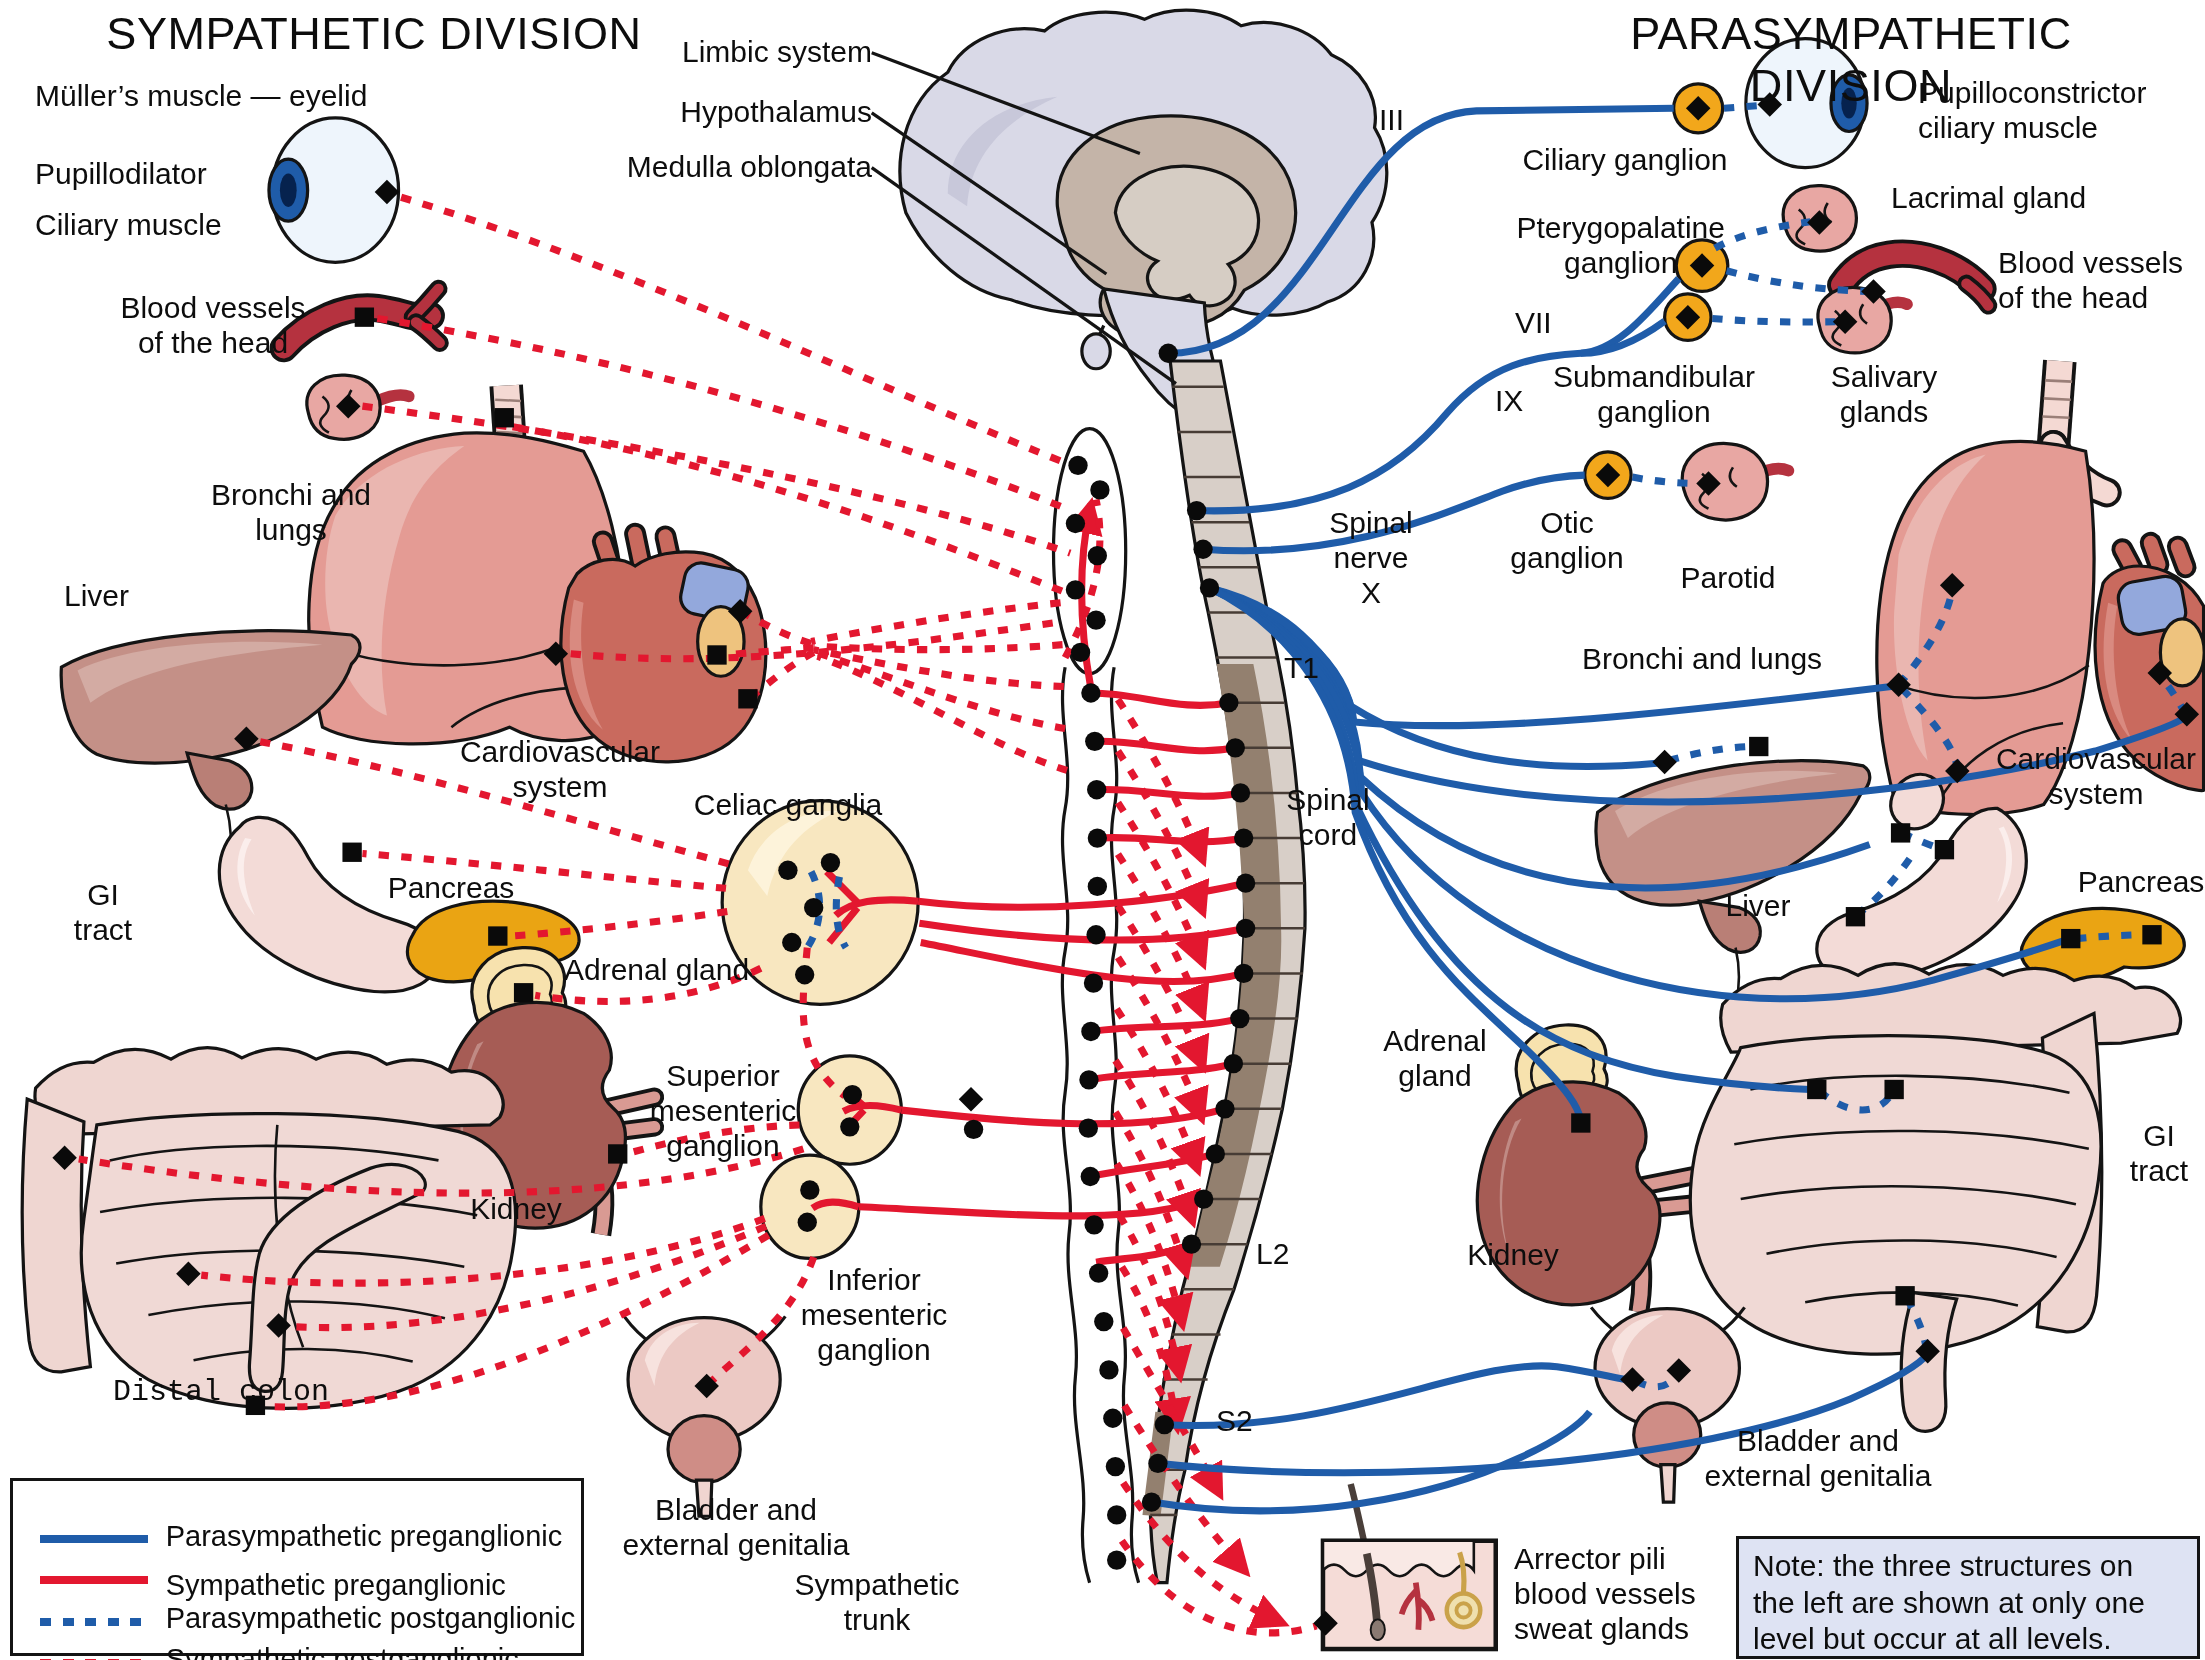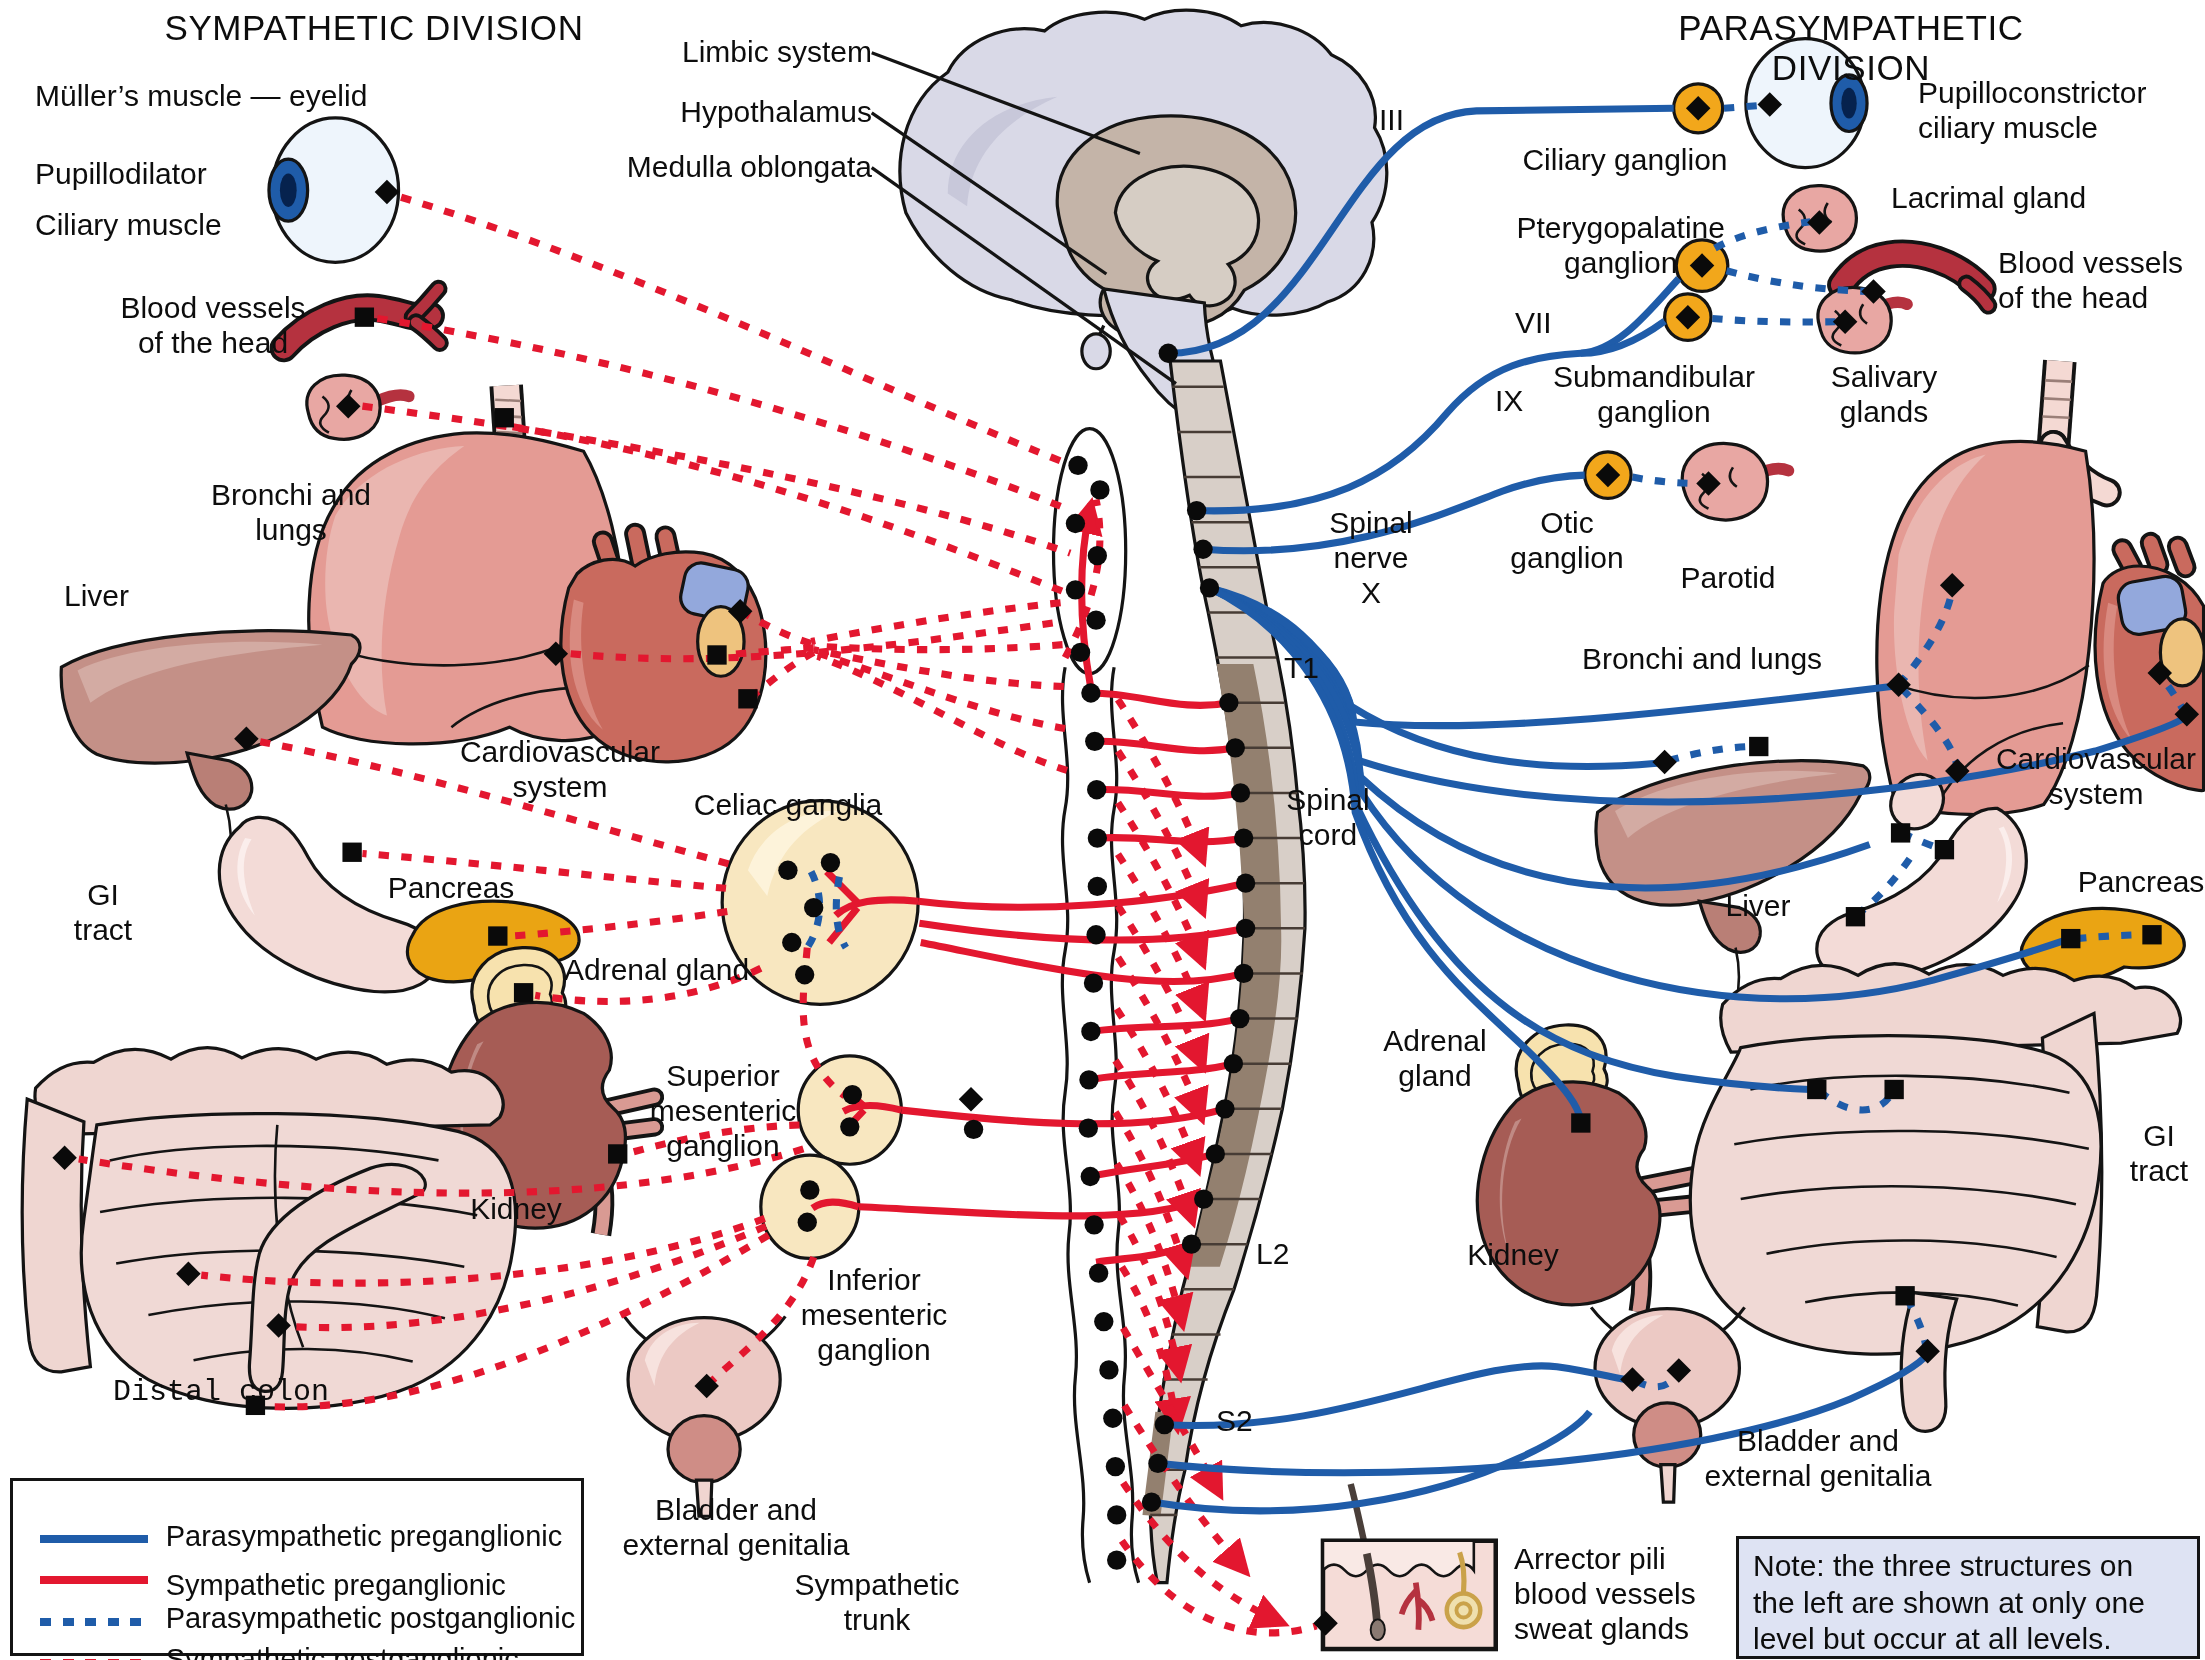--- a/index.html
+++ b/index.html
@@ -3,21 +3,21 @@
 <meta charset="utf-8">
 <style>
   html,body{margin:0;padding:0;background:#fff;}
   #fig{position:relative;width:2205px;height:1660px;background:#fff;overflow:hidden;
        font-family:"Liberation Sans",sans-serif;color:#0d0d0d;}
   #scene{position:absolute;left:0;top:0;}
   .lbl{position:absolute;font-size:30px;line-height:1.16;white-space:pre-line;text-align:center;
        transform:translateX(-50%);}
   .la{transform:none;text-align:left;}
   .ra{transform:none;text-align:center;}
-  .ttl{font-size:35px;letter-spacing:0.6px;transform:translateX(-50%);}
+  .ttl{font-size:45px;letter-spacing:0.6px;transform:translateX(-50%);}
   
   .rs{fill:none;stroke:#e3172f;stroke-width:11;}
   .rd{fill:none;stroke:#e3172f;stroke-width:11;stroke-dasharray:16 19;}
   .bs{fill:none;stroke:#1f5ca9;stroke-width:11;}
   .bd{fill:none;stroke:#1f5ca9;stroke-width:11;stroke-dasharray:16 19;}
   .k{stroke:#141414;stroke-width:5;}
   .sg{stroke:#473c35;stroke-width:4;}
   .il{fill:none;stroke:#141414;stroke-width:4;}
   .ld{stroke:#141414;stroke-width:5;}
   

